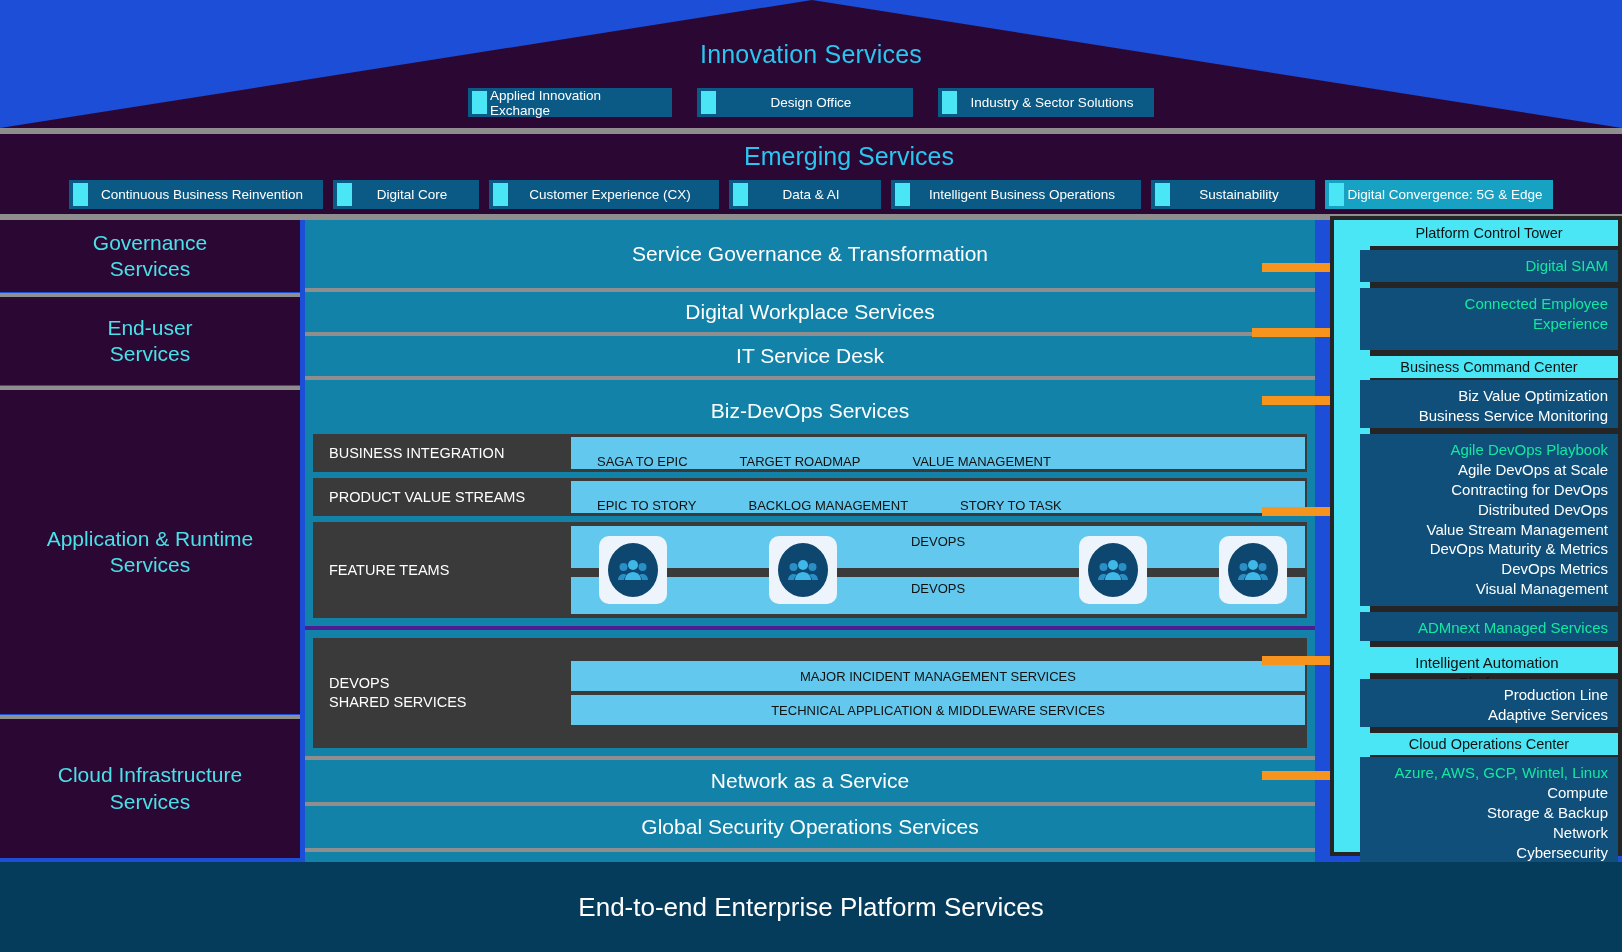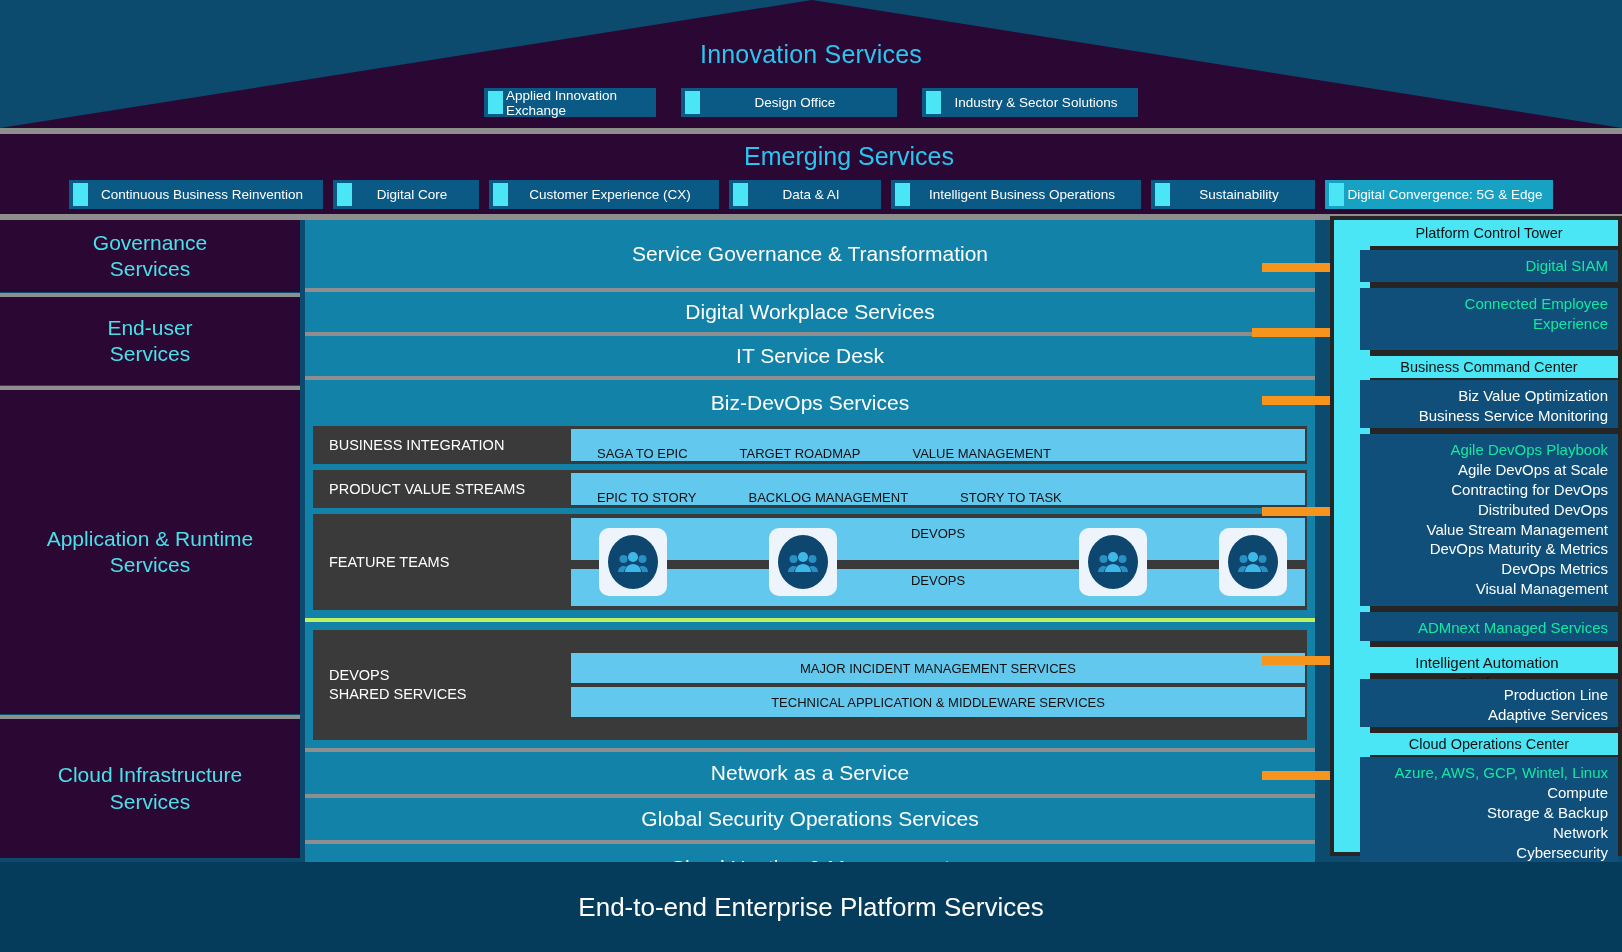--- a/index.html
+++ b/index.html
@@ -1,17 +1,17 @@
 <!DOCTYPE html>
 <html><head>
 <meta charset="utf-8">
 <style>
   html,body{margin:0;padding:0;background:#000;}
   body{width:1622px;height:952px;overflow:hidden;font-family:"Liberation Sans",sans-serif;}
-  #stage{position:relative;width:1622px;height:952px;background:#0c4a6e;}
+  #stage{position:relative;width:1622px;height:952px;background:#1d4ed8;}
 
   
   .roof{position:absolute;left:0;top:0;width:1622px;height:128px;
         background:#2b0833;
         clip-path:polygon(812px 0px, 1622px 128px, 0px 128px);}
   .roof-title{position:absolute;left:0;top:40px;width:1622px;text-align:center;
         color:#29c6f0;font-size:25px;letter-spacing:.2px;}
   .roof-chips{position:absolute;left:0;top:88px;width:1622px;display:flex;
         justify-content:center;gap:25px;}
 
@@ -86,21 +86,21 @@
           color:#ffffff;font-size:26px;display:flex;align-items:center;justify-content:center;}
 </style>
 </head>
 <body>
 
 <div id="stage">
 
   <div class="roof"></div>
   <div class="roof-title">Innovation Services</div>
   <div class="roof-chips" id="roofChips">
-      <div class="chip" style="width: 172px; justify-content: flex-end;">
+      <div class="chip" style="width: 204px; justify-content: flex-end;">
         <i class="swatch"></i>
         <span>Applied Innovation Exchange</span>
       </div>
       <div class="chip" style="width: 216px;">
         <i class="swatch"></i>
         <span>Design Office</span>
       </div>
       <div class="chip" style="width: 216px;">
         <i class="swatch"></i>
         <span>Industry &amp; Sector Solutions</span>
@@ -166,21 +166,21 @@
     </div>
 
     <div class="bar" style="height:44px">
       <span>Digital Workplace Services</span>
     </div>
 
     <div class="bar" style="height:44px">
       <span>IT Service Desk</span>
     </div>
 
-    <div class="grp" style="padding-top:0;padding-bottom:8px;border-bottom:4px solid #bef264;">
+    <div class="grp" style="padding-top:8px;padding-bottom:8px;border-bottom:4px solid #4c1d95;">
       <div style="height:46px;display:flex;align-items:center;justify-content:center;color:#fff;font-size:21px">
         <span>Biz-DevOps Services</span>
       </div>
 
       <div class="subrow" style="height:38px;margin-bottom:6px">
         <div class="lbl">BUSINESS INTEGRATION</div>
         <div class="pills" style="padding:3px 2px 3px 0">
           <div class="pill-inline" id="biPills">
               <span>SAGA TO EPIC</span>
               <span>TARGET ROADMAP</span>

